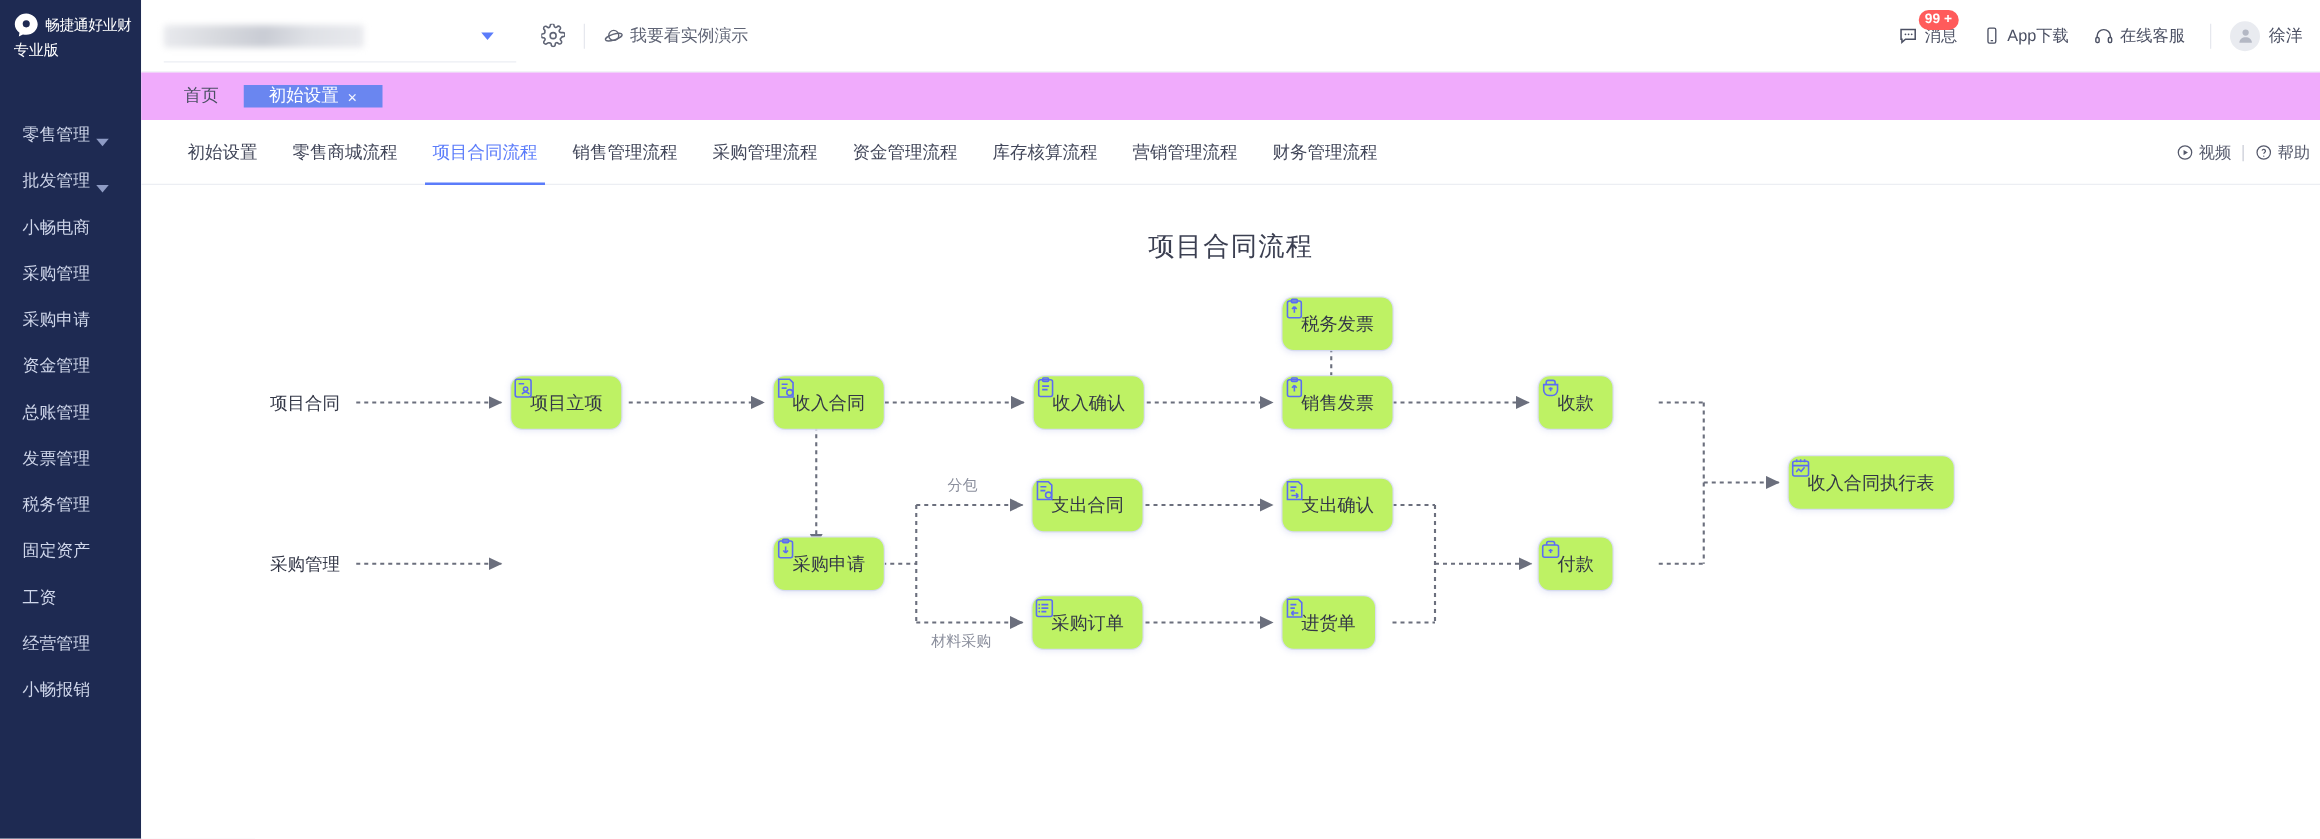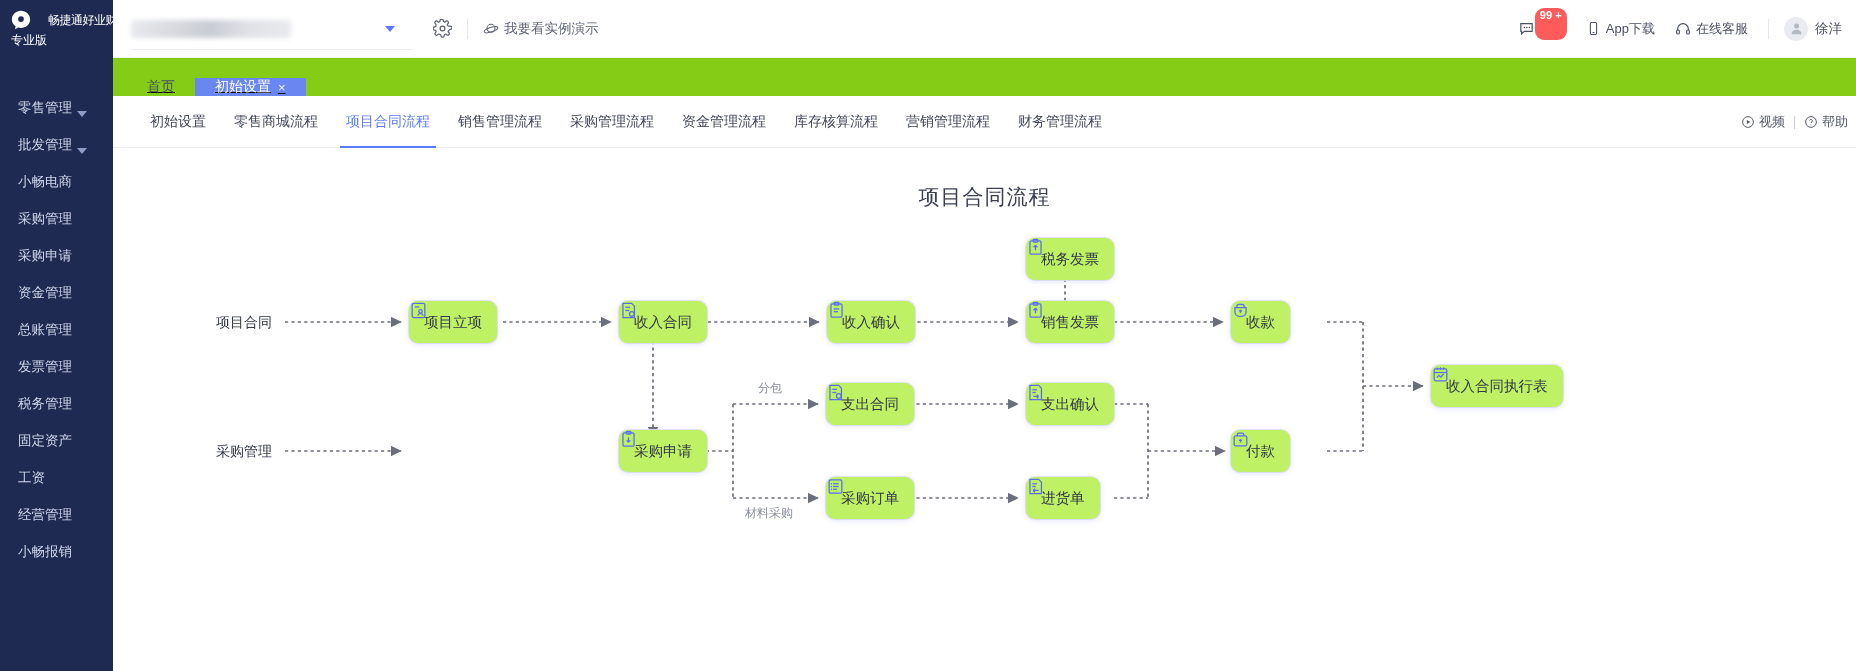--- a/index.html
+++ b/index.html
@@ -16,21 +16,21 @@
     display: flex; flex-direction: column; flex: 0 0 113px;
   }
   .brand {
     height: 58px; display: flex; flex-direction: column;
     justify-content: center; padding-left: 10px; position: relative;
   }
   .brand-row { display:flex; align-items:center; gap:4px; }
   .brand-logo { width: 22px; height: 22px; flex:0 0 22px; }
   .brand-name {
     color: #ffffff; font-size: 12px; letter-spacing: -0.5px;
-    white-space: nowrap; overflow: hidden; margin-left: 12px;
+    white-space: nowrap; overflow: hidden;
   }
   .brand-sub { color:#ffffff; font-size: 12px; margin-top: 1px; padding-left:1px; }
 
   .nav { display: flex; flex-direction: column; padding-top: 22px; }
   .nav-item {
     height: 37px; display: flex; align-items: flex-end; gap: 5px;
     padding-left: 18px; color: #cfd6ea; font-size: 13.5px; cursor: pointer;
     white-space: nowrap;
   }
   .caret {
@@ -65,33 +65,33 @@
     display: flex; align-items: center; gap: 5px; color: #5f6475;
     font-size: 13.5px; cursor: pointer; white-space: nowrap;
   }
   .spacer { flex: 1; }
   .hdr-item {
     display: flex; align-items: center; gap: 5px; color: #4b5063;
     font-size: 13px; margin-left: 20px; cursor: pointer; position: relative; white-space: nowrap;
   }
   .badge {
     position: absolute; top: -12px; left: 17px; background: #ff5b5b; color: #fff;
-    font-size: 11px; line-height: 15px; height: 32px; padding: 0 5px;
+    font-size: 11px; line-height: 15px; height: 16px; padding: 0 5px;
     border-radius: 9px; font-weight: bold; white-space: nowrap;
   }
   .avatar {
     width: 24px; height: 24px; border-radius: 50%; background: #e9ebf0;
     display: flex; align-items: center; justify-content: center; flex: 0 0 24px;
   }
   .user-name { color:#4b5063; font-size:13.5px; }
 
   
   .tabstrip {
-    height: 38px; background: #84cc16; display: flex; align-items: flex-end;
-    padding-left: 14px; gap: 0; text-decoration: underline;
+    height: 38px; background: #f0abfc; display: flex; align-items: center;
+    padding-left: 14px; gap: 0;
   }
   .tab {
     display: flex; align-items: center; gap: 7px; padding: 0 20px;
     font-size: 14px; color: #4b5063; cursor: pointer; background: transparent;
   }
   .tab.active { background: #6a86f0; color: #ffffff; }
   .tab .x { font-size: 13px; opacity: .92; }
 
   
   .content {

